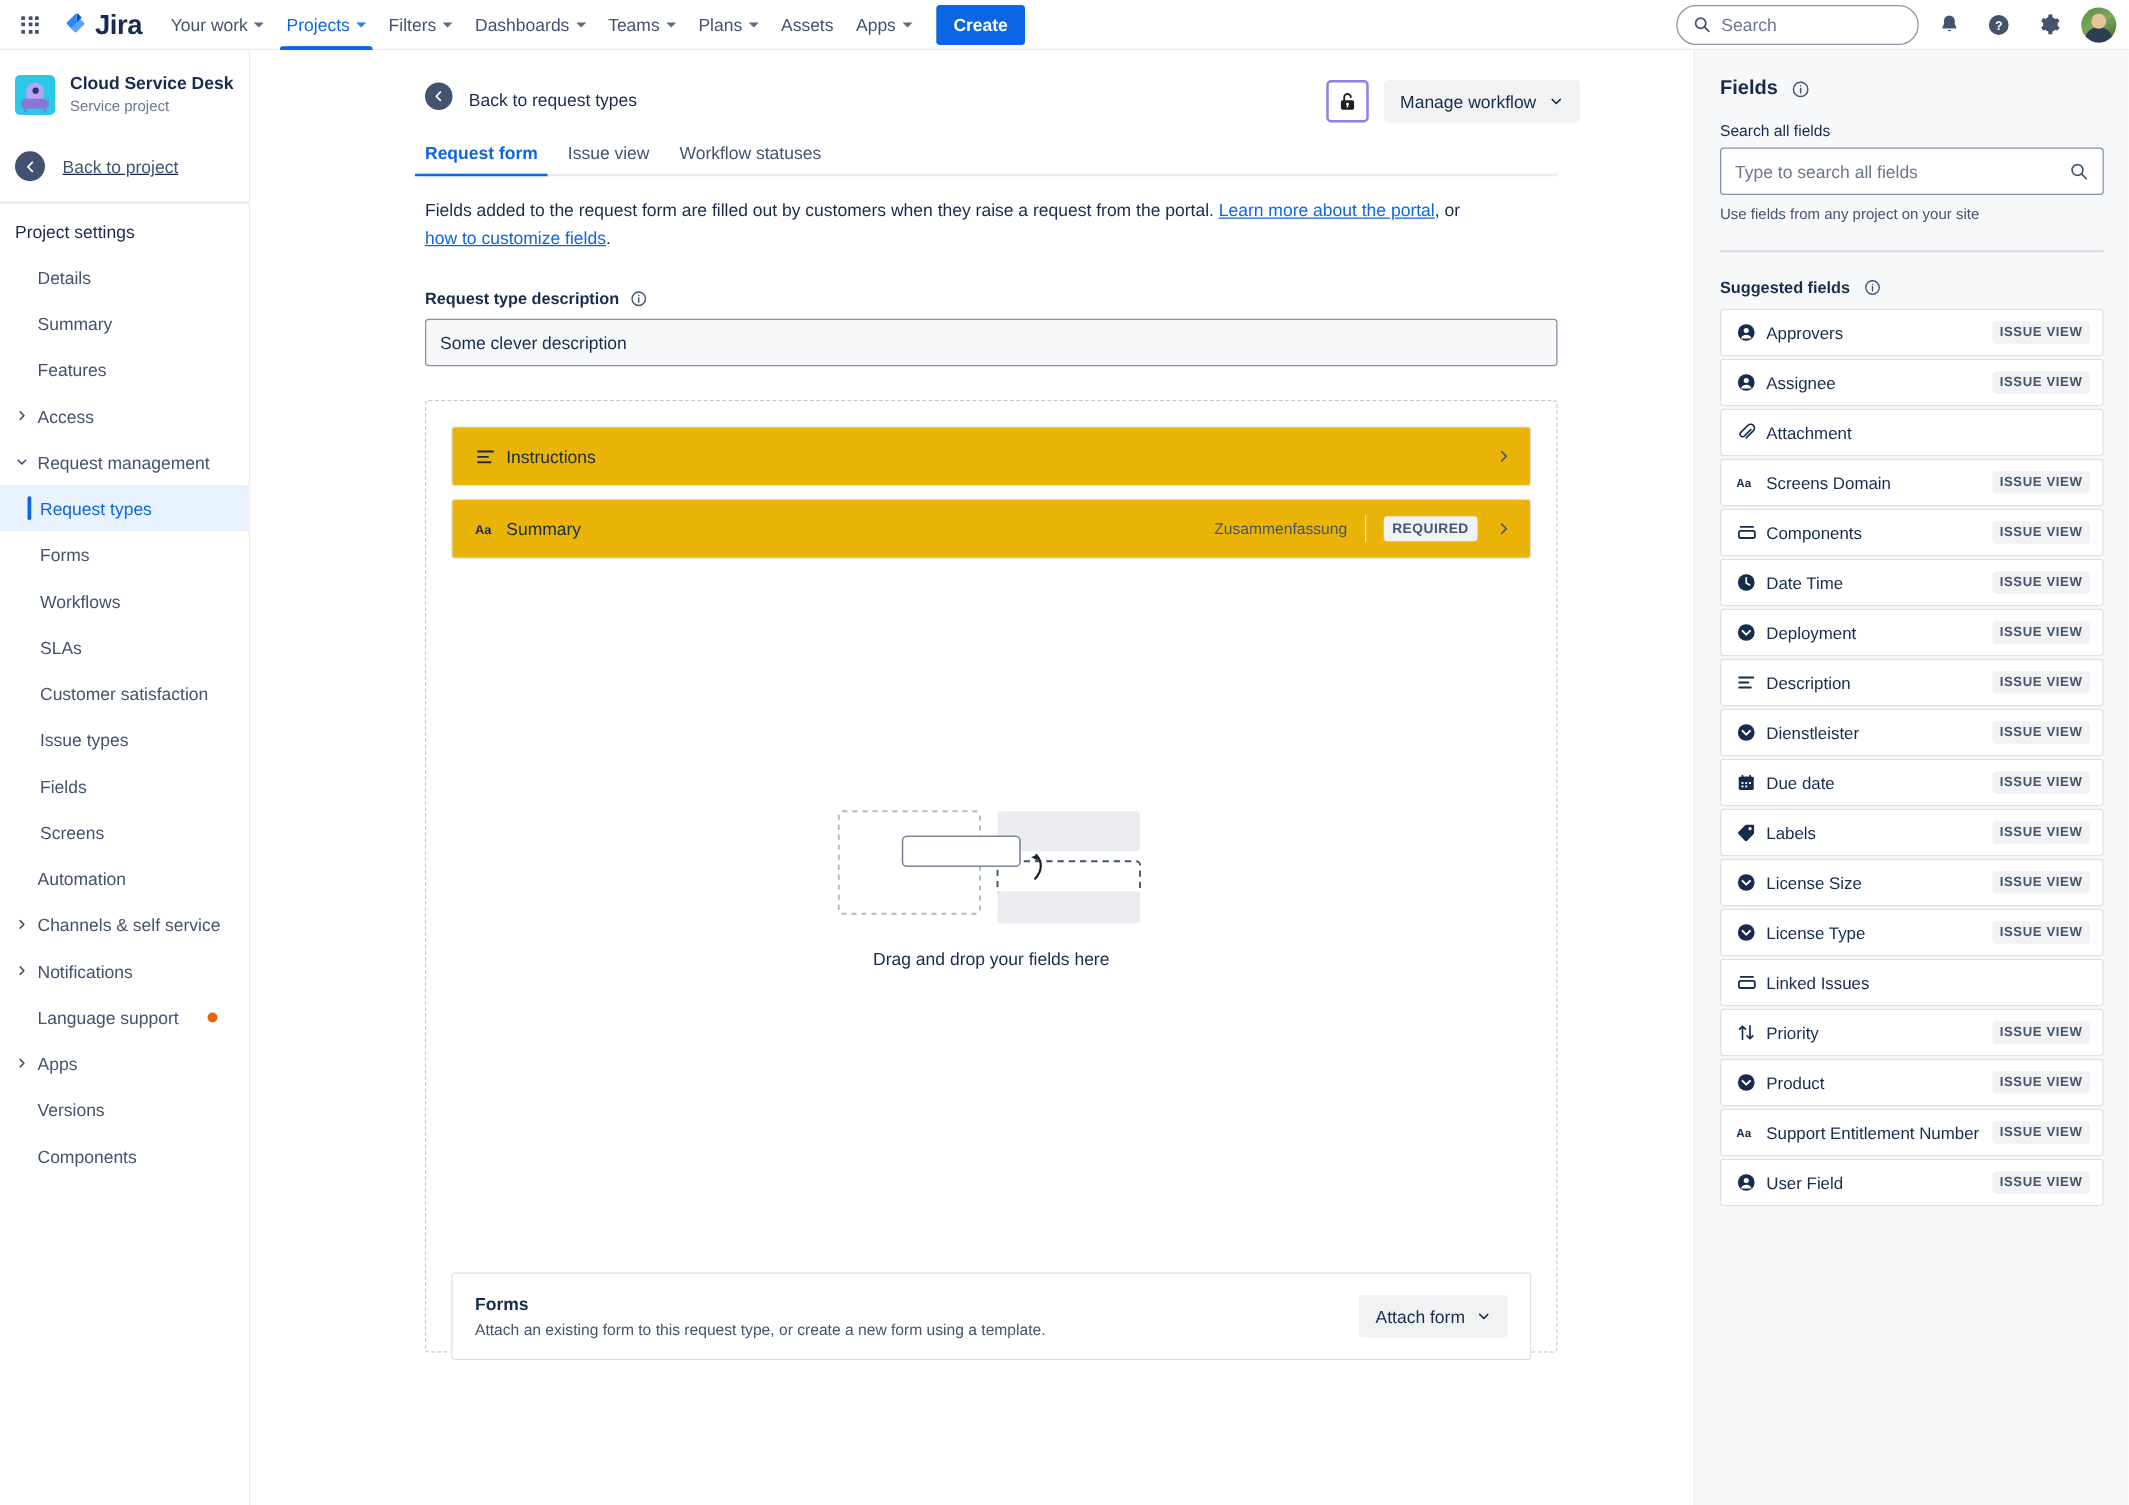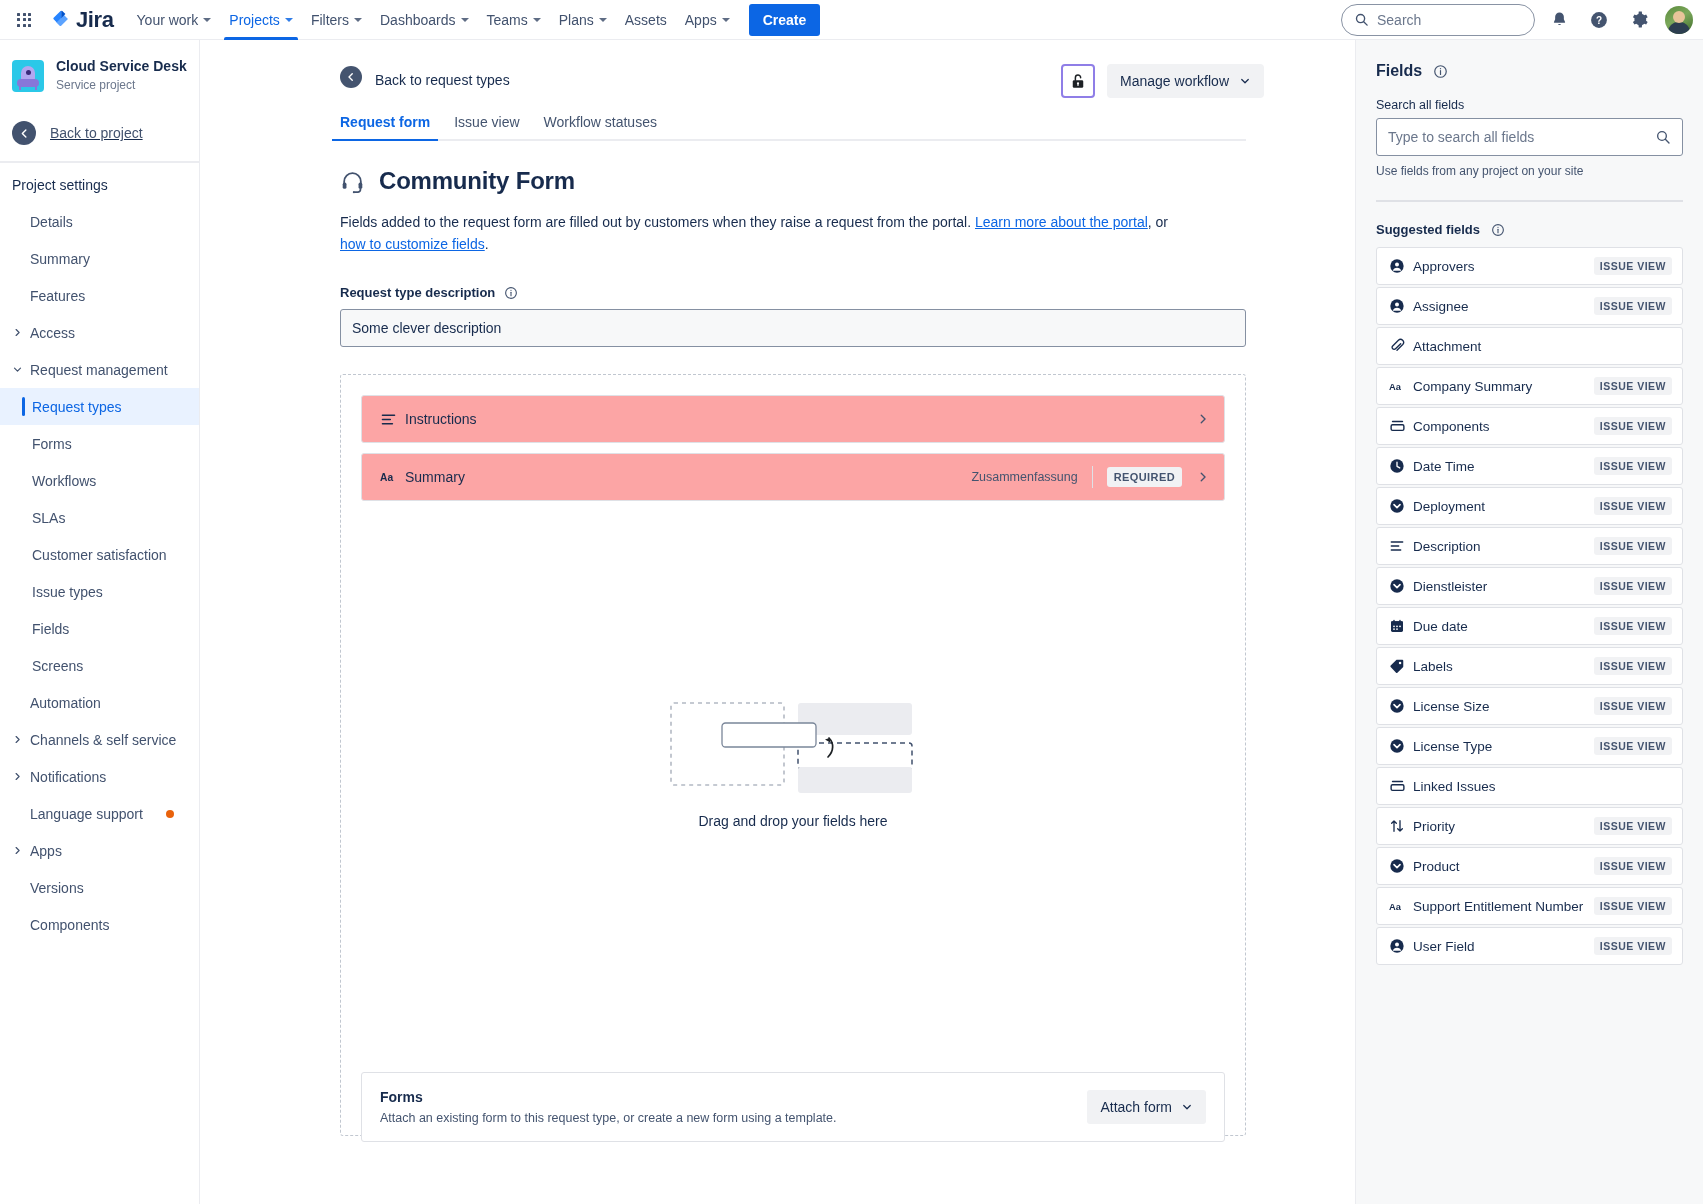--- a/index.html
+++ b/index.html
@@ -183,21 +183,21 @@
     font-size: 14px; color: #172B4D; cursor: text;
   }
 
   .dropzone {
     margin-top: 27px; width: 906px; min-height: 762px;
     border: 1.5px dashed #C1C7D0; border-radius: 3px;
     padding: 20px; position: relative;
   }
 
   .fieldrow {
-    background: #fca5a5; border: 1px solid #DFE1E6; border-radius: 3px;
+    background: #eab308; border: 1px solid #DFE1E6; border-radius: 3px;
     height: 48px; display: flex; align-items: center; padding: 0 6px 0 18px;
     cursor: pointer; margin-bottom: 10px;
   }
   .fieldrow .ic { width: 22px; flex:0 0 auto; display:flex; align-items:center; justify-content:flex-start; color:#172B4D; }
   .fieldrow .nm { font-size: 14px; color: #172B4D; margin-left: 3px; }
   .fieldrow .flex { flex: 1 1 auto; }
   .fieldrow .de { font-size: 12.5px; color: #44546F; }
   .vdiv { width: 1px; height: 22px; background: #DFE1E6; margin: 0 14px; }
   .reqbadge {
     font-size: 11px; font-weight: 700; letter-spacing: 0.4px; color: #44546F;
@@ -533,32 +533,20 @@
         </span>
       </button>
     </div>
 
     <div class="tabs">
       <div class="tab active">Request form</div>
       <div class="tab">Issue view</div>
       <div class="tab">Workflow statuses</div>
     </div>
 
-    <div class="page-title">
-      <span>
-        <svg width="25" height="25" viewBox="0 0 24 24" fill="none" stroke="#42526E" stroke-width="1.7" stroke-linecap="round">
-          <path d="M4 14v-2a8 8 0 0 1 16 0v2"></path>
-          <rect x="2.6" y="13" width="3.6" height="6" rx="1.6" fill="#42526E" stroke="none"></rect>
-          <rect x="17.8" y="13" width="3.6" height="6" rx="1.6" fill="#42526E" stroke="none"></rect>
-          <path d="M19.6 19v.8a2.4 2.4 0 0 1-2.4 2.4h-2.6"></path>
-          <circle cx="13.4" cy="22.2" r="1.1" fill="#42526E" stroke="none"></circle>
-        </svg>
-      </span>
-      <h1>Community Form</h1>
-    </div>
 
     <div class="blurb">
       <span>Fields added to the request form are filled out by customers when they raise a request from the portal. </span><a href="#">Learn more about the portal</a><span>, or </span><a href="#">how to customize fields</a><span>.</span>
     </div>
 
     <div class="fieldlabel">
       <span>Request type description</span>
       <span class="info-i">
         <svg width="14" height="14" viewBox="0 0 24 24" fill="none" stroke="#44546F" stroke-width="1.9">
           <circle cx="12" cy="12" r="9.2"></circle>
@@ -711,21 +699,21 @@
         </span>
         <span class="nm">Attachment</span>
         <span class="sp"></span>
       </div>
       <div class="fitem">
         <span class="ic">
           <svg width="18" height="15" viewBox="0 0 26 18">
             <text x="0" y="14" font-size="13.5" font-weight="700" fill="#172B4D" font-family="Liberation Sans, sans-serif">Aa</text>
           </svg>
         </span>
-        <span class="nm">Company Summary</span>
+        <span class="nm">Screens Domain</span>
         <span class="sp"></span>
         <span class="iv">ISSUE VIEW</span>
       </div>
       <div class="fitem">
         <span class="ic">
           <svg width="17" height="15" viewBox="0 0 24 20" fill="none" stroke="#172B4D" stroke-width="2" stroke-linecap="round">
             <path d="M5 3h14"></path>
             <rect x="3" y="7.5" width="18" height="8" rx="2"></rect>
           </svg>
         </span>

